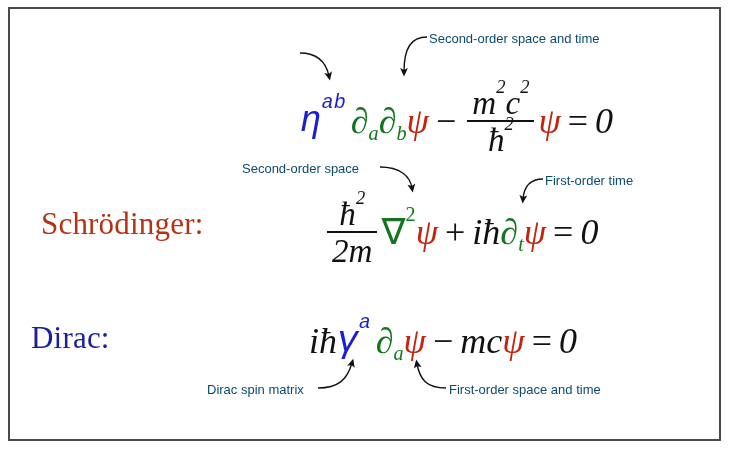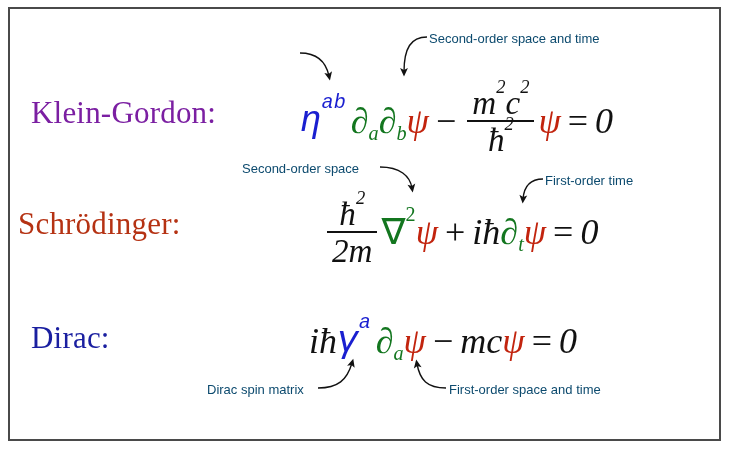--- a/index.html
+++ b/index.html
@@ -30,21 +30,21 @@
 
   
   .eq-label {
     position: absolute;
     font-family: "Liberation Serif", serif;
     font-size: 31px;
     letter-spacing: 0.2px;
     white-space: nowrap;
   }
   #label-kg { left: 31px; top: 95px;  color: #7B1FA2; }
-  #label-sc { left: 18px; top: 206px; color: #B53213; }
+  #label-sc { left: 41px; top: 206px; color: #B53213; }
   #label-di { left: 31px; top: 320px; color: #1A1FA0; }
 
   
   .math {
     position: absolute;
     font-family: "Liberation Serif", serif;
     font-style: italic;
     font-size: 36px;
     color: #111111;
     white-space: nowrap;
@@ -108,21 +108,20 @@
     width: 729px; height: 449px;
     pointer-events: none;
   }
 </style>
 </head>
 <body>
 
 <div id="figure">
   <div id="frame"></div>
 
-  <div class="eq-label" id="label-kg">Klein-Gordon:</div>
 
   <div class="math" id="eq-kg" style="left:300px; top:85px;">
     <span class="blue"><span>η</span><span class="sup">ab</span></span>
     <span class="sp"></span>
     <span class="green"><span>∂</span><span class="sub">a</span></span>
     <span class="green"><span>∂</span><span class="sub">b</span></span>
     <span class="red">ψ</span>
     <span class="op black">−</span>
     <span class="frac black">
       <span class="num"><span>m</span><span class="sup">2</span><span>c</span><span class="sup">2</span></span>

